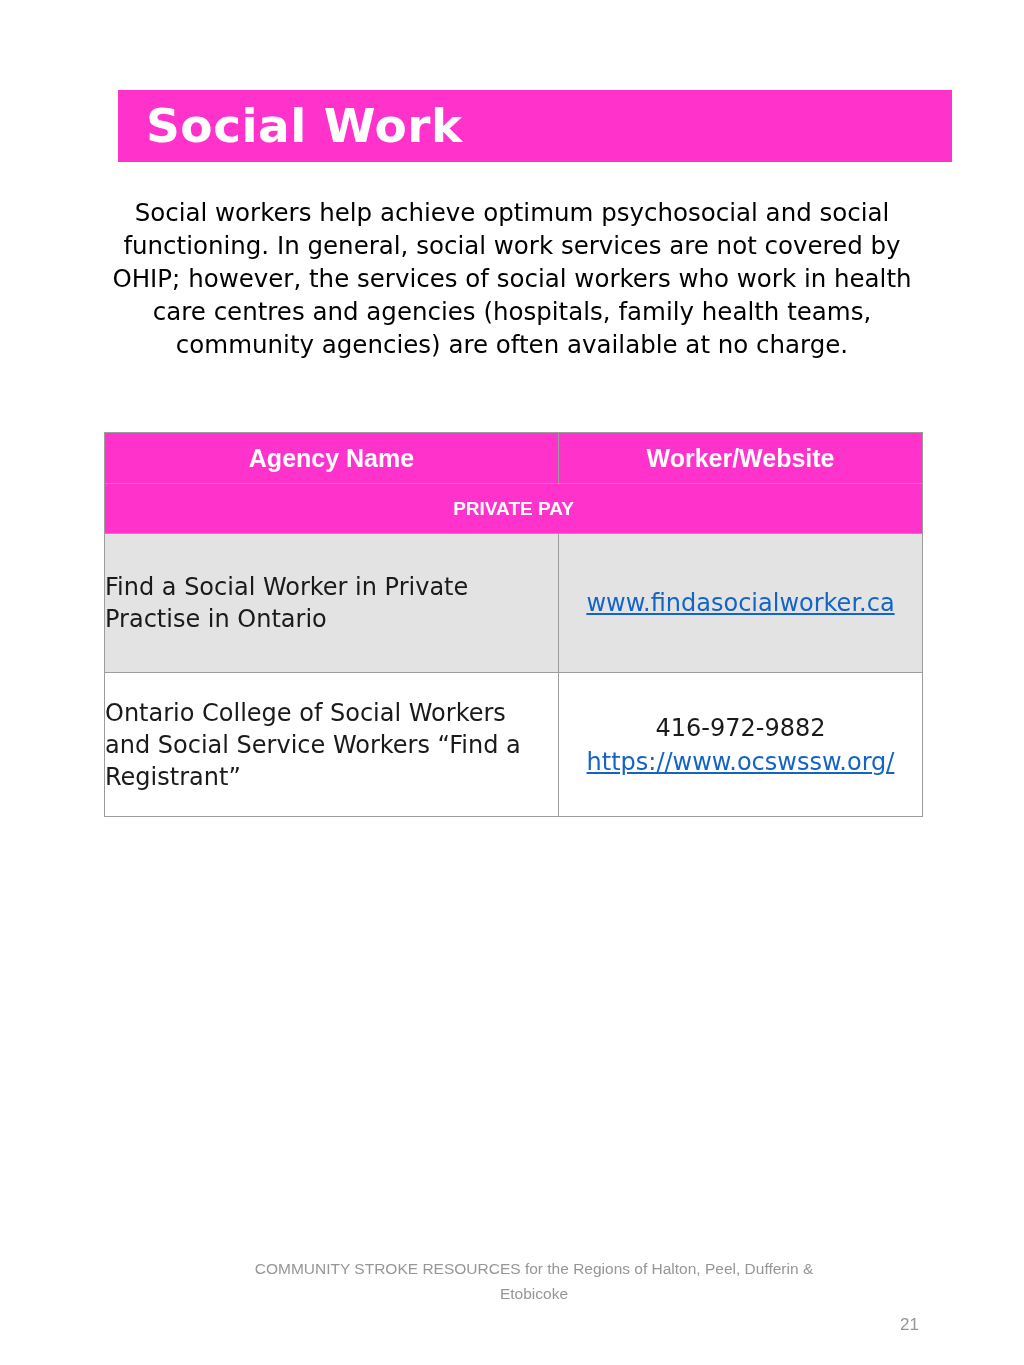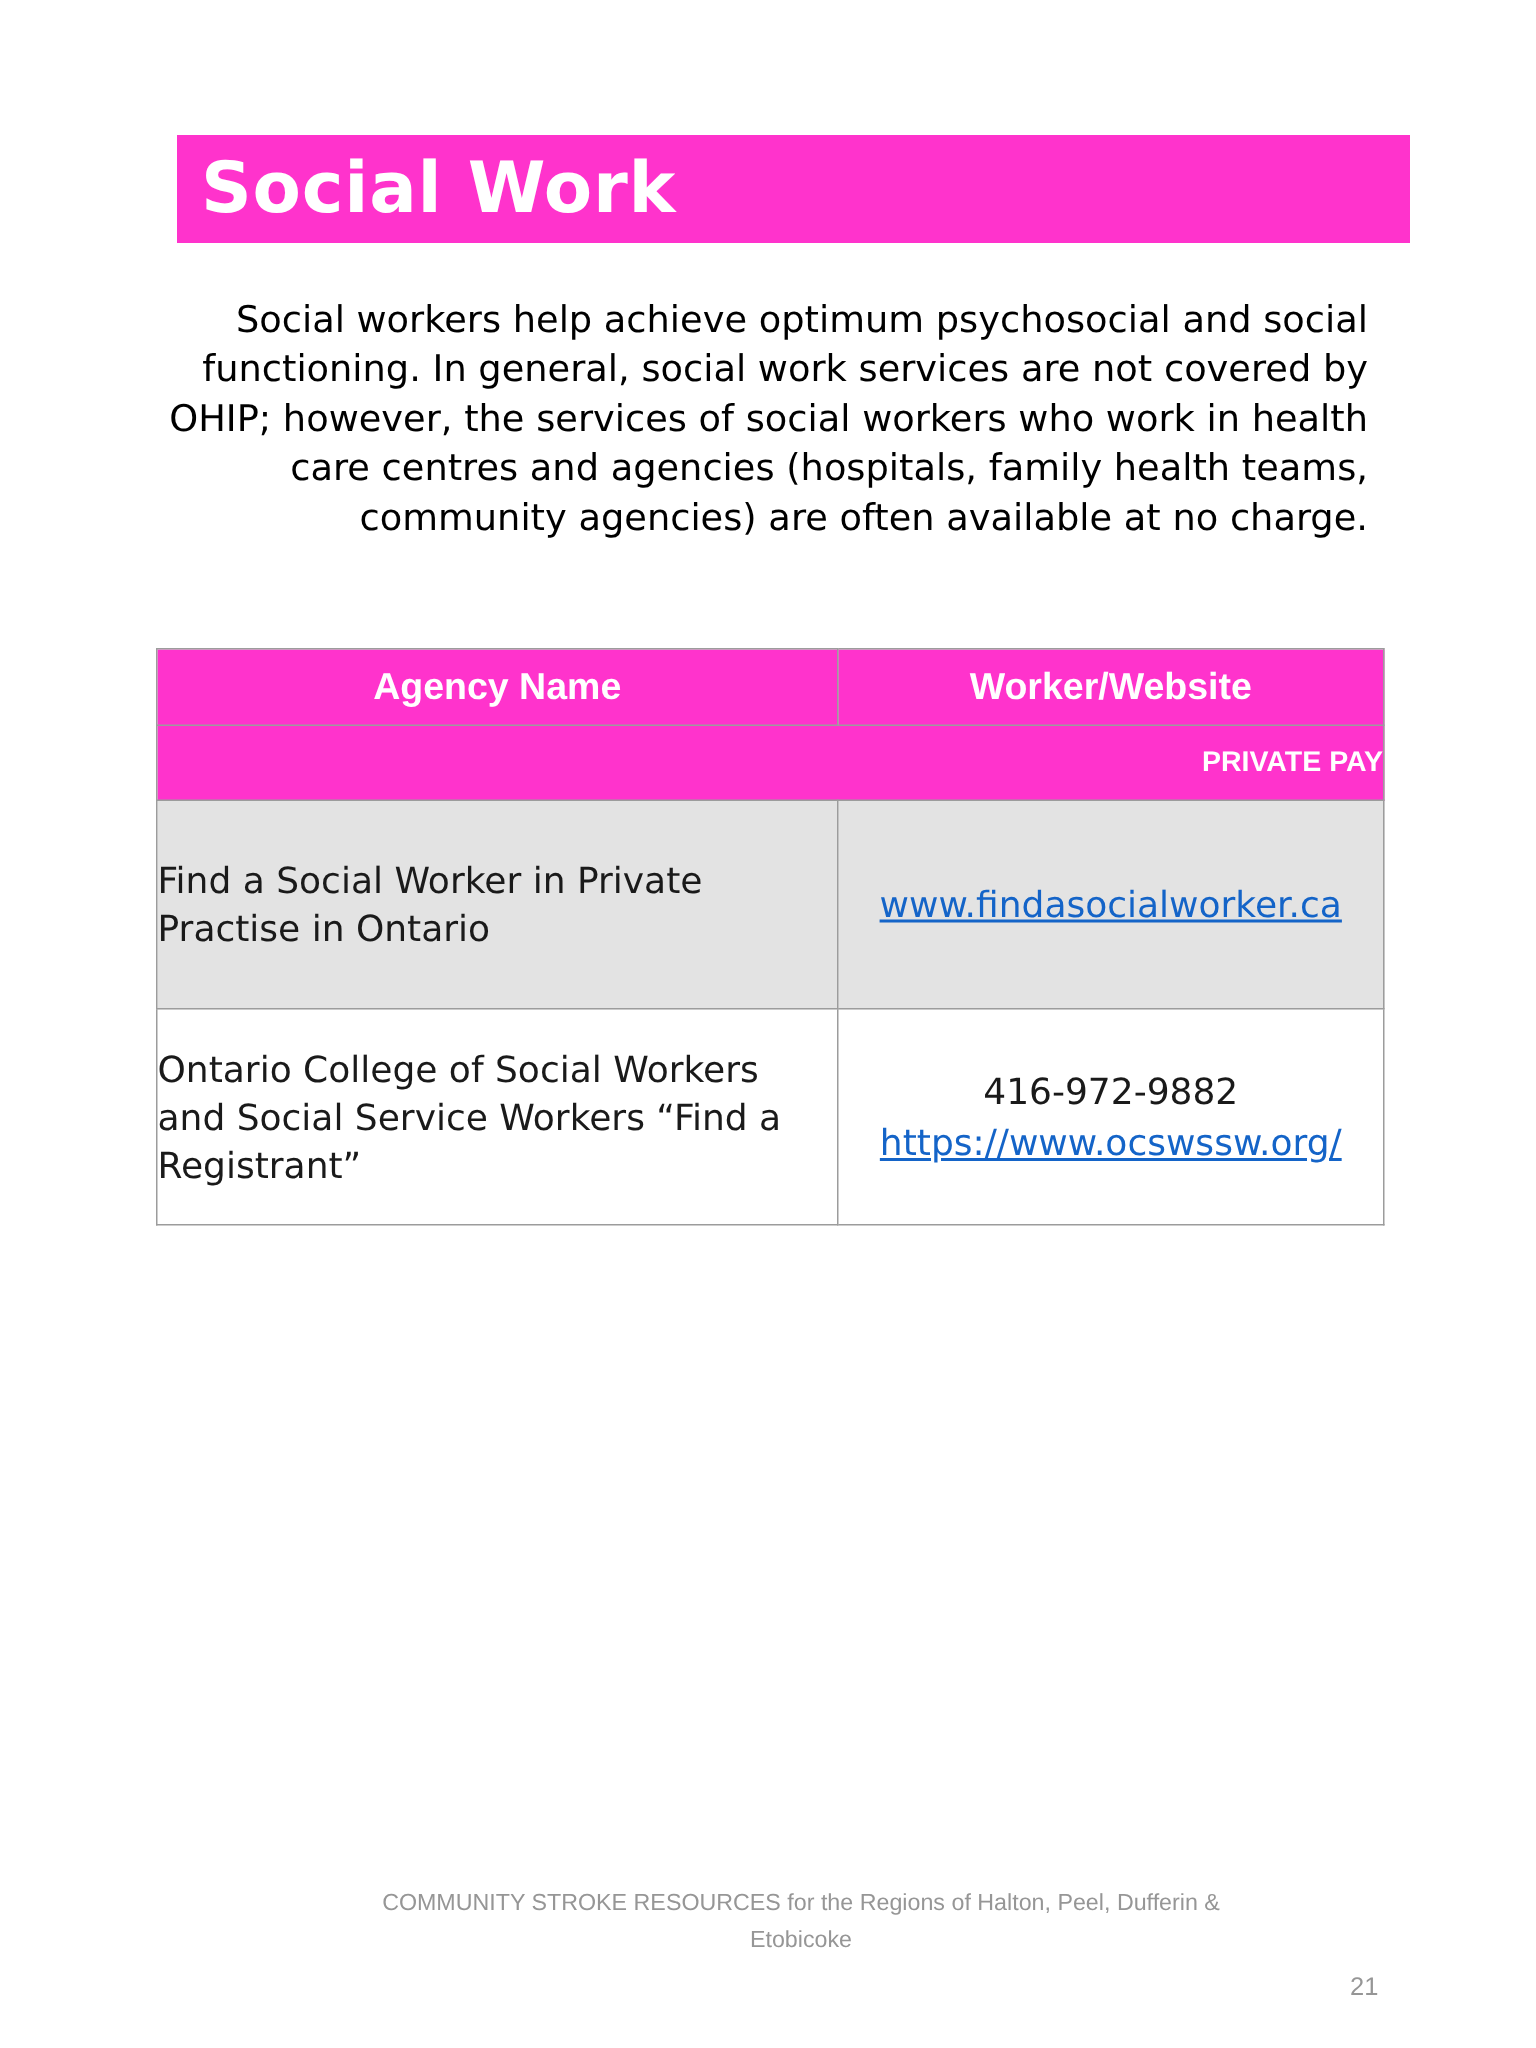--- a/index.html
+++ b/index.html
@@ -27,39 +27,40 @@
   
   .title-banner {
     position: absolute;
     left: 118px;
     top: 90px;
     width: 822px;
     height: 72px;
     background: #FF33CC;
     display: flex;
     align-items: center;
+    padding-left: 12px;
   }
   .title-text {
     color: #ffffff;
     font-family: "DejaVu Sans", sans-serif;
     font-weight: bold;
     font-size: 47px;
     line-height: 1;
     letter-spacing: 0.5px;
     padding-left: 16px;
     margin-top: -2px;
   }
 
   
   .intro {
     position: absolute;
     left: 112px;
     top: 196px;
     width: 800px;
-    text-align: right;
+    text-align: center;
     font-family: "DejaVu Sans", sans-serif;
     font-size: 24.5px;
     line-height: 33px;
     color: #000000;
   }
   .intro p { margin: 0; }
 
   
   .resource-table {
     position: absolute;
@@ -86,21 +87,21 @@
     text-align: center;
     height: 50px;
     font-family: "Liberation Sans", sans-serif;
   }
 
   .section-cell {
     background: #FF33CC;
     color: #ffffff;
     font-weight: bold;
     font-size: 19px;
-    text-align: right;
+    text-align: center;
     height: 49px;
     padding-left: 9px;
     font-family: "Liberation Sans", sans-serif;
   }
 
   .row-shaded td { background: #E3E3E3; }
   .row-plain td  { background: #ffffff; }
 
   .cell-agency {
     font-size: 24px;

